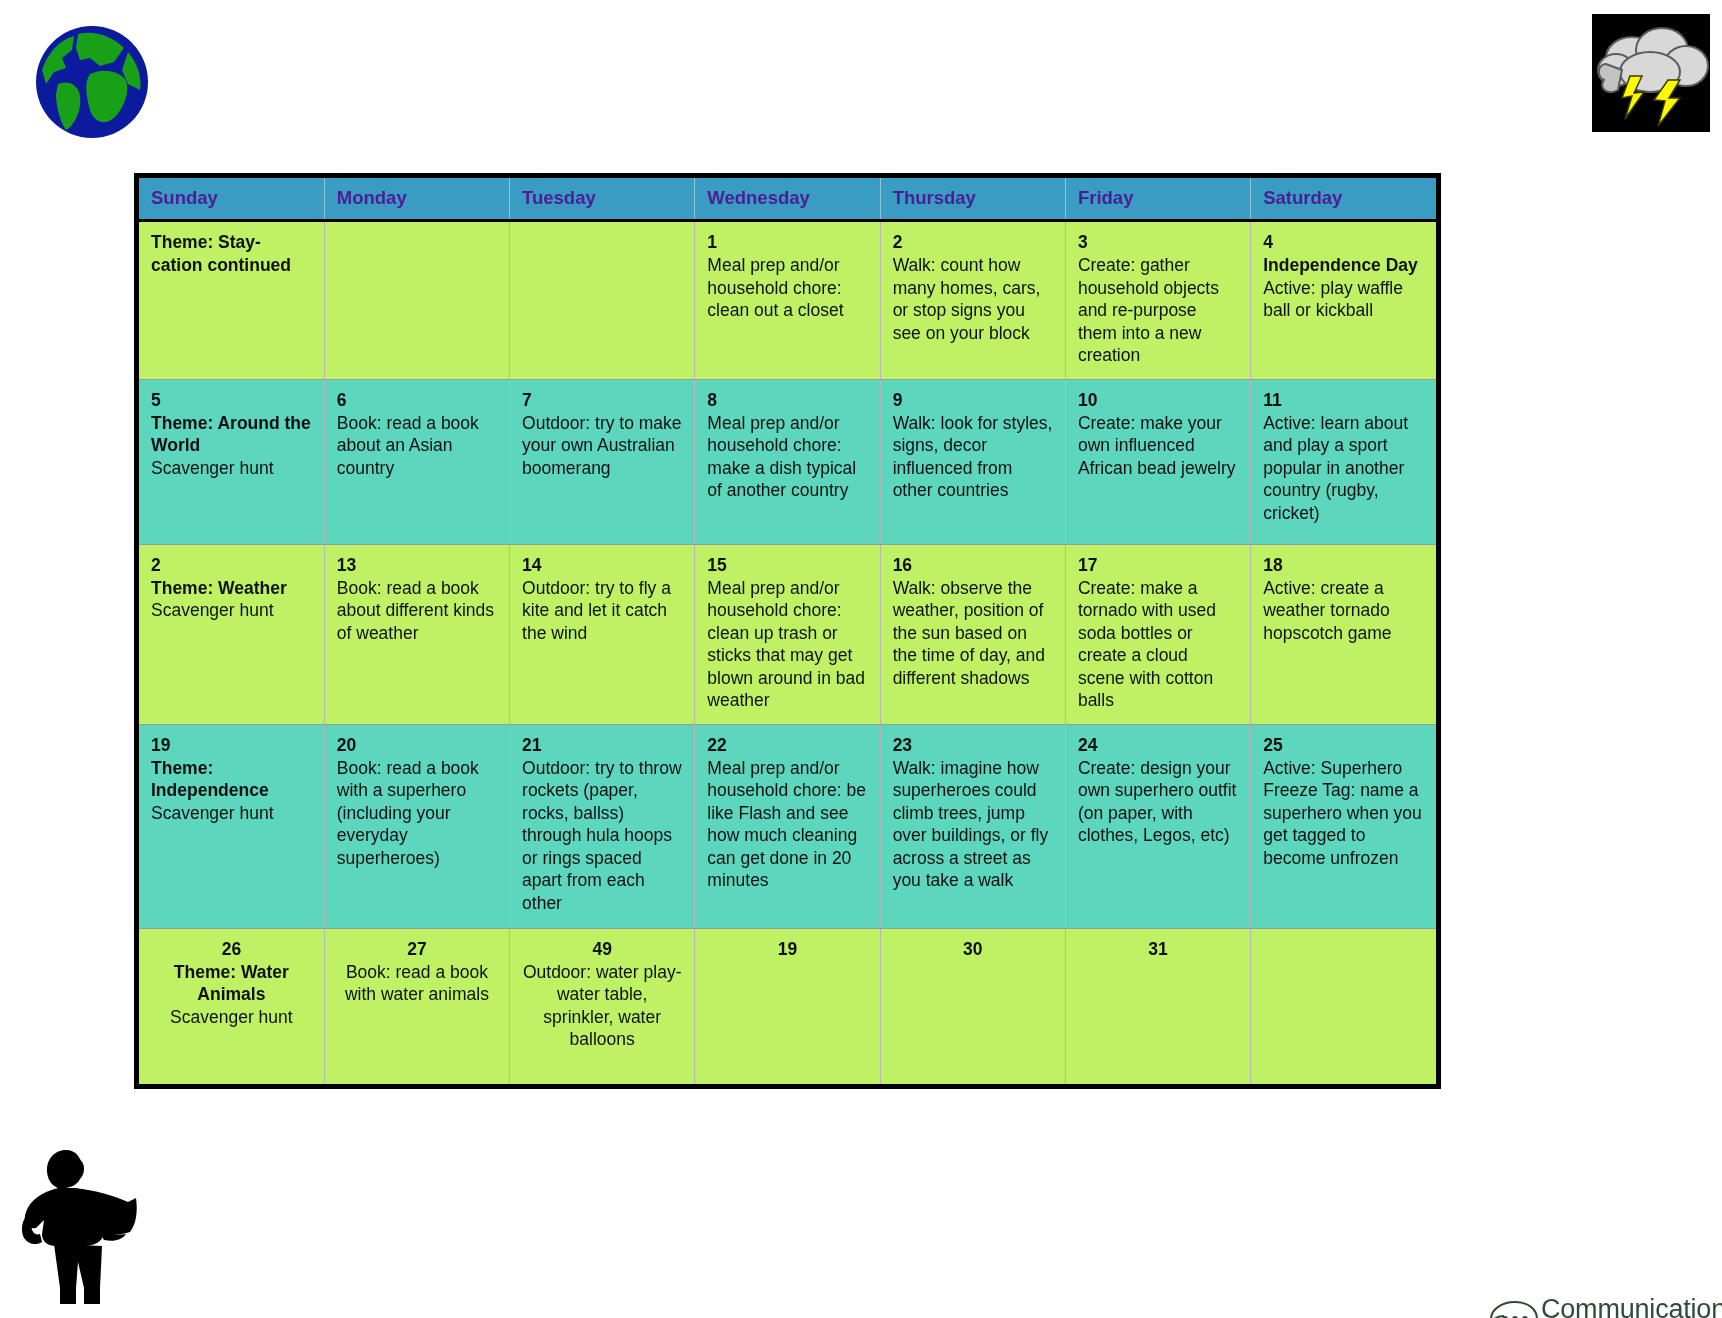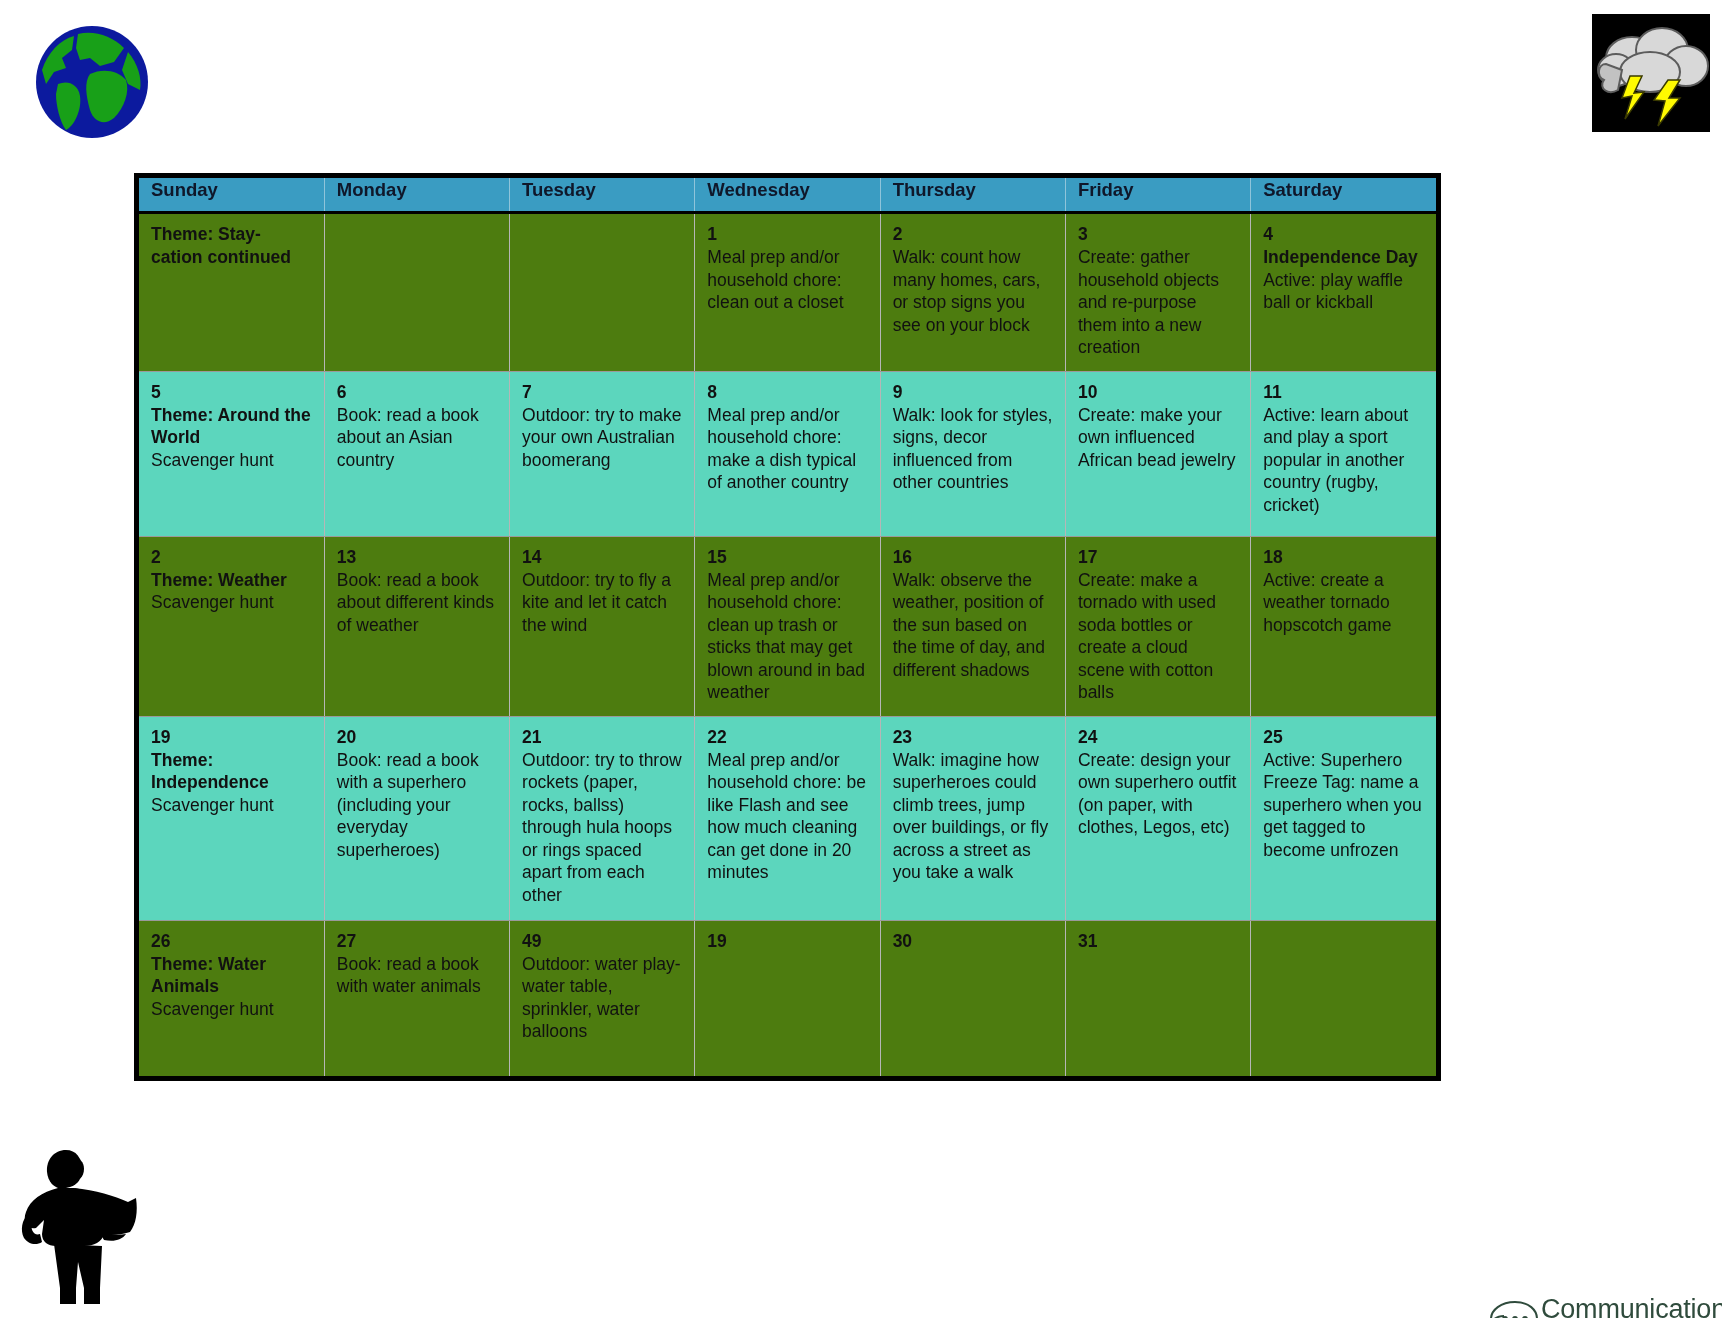--- a/index.html
+++ b/index.html
@@ -54,41 +54,41 @@
     box-sizing: border-box;
     background: #ffffff;
   }
   table.cal {
     border-collapse: collapse;
     width: 100%;
     table-layout: fixed;
   }
   table.cal th {
     background: #3a9cc2;
-    color: #0f172a;
+    color: #4c1d95;
     font-size: 18.5px;
     font-weight: bold;
     text-align: left;
-    padding: 1px 0 10px 12px;
+    padding: 9px 0 10px 12px;
     border-right: 1px solid #8fc4da;
     border-bottom: 3px solid #000000;
     height: 22px;
     vertical-align: middle;
   }
   table.cal th:last-child { border-right: none; }
 
   table.cal td {
     vertical-align: top;
     padding: 9px 12px 12px 12px;
     border-right: 1px solid #b6b6b6;
     border-bottom: 1px solid #9a9a9a;
     font-size: 17.5px;
     line-height: 22.5px;
     color: #111111;
-    background: #4d7c0f;
+    background: #bef264;
   }
   table.cal td:last-child { border-right: none; }
   table.cal tr:last-child td { border-bottom: none; }
   table.cal tr.teal td { background: #5cd6bd; }
 
   td .daynum {
     font-weight: bold;
     font-size: 17.5px;
     line-height: 22px;
     display: block;
@@ -98,21 +98,21 @@
     font-weight: bold;
     display: block;
   }
   td .activity { display: block; }
 
   
   tr.r0 td { height: 134px; }
   tr.r1 td { height: 143px; }
   tr.r2 td { height: 157px; }
   tr.r3 td { height: 182px; }
-  tr.r4 td { height: 134px; }
+  tr.r4 td { height: 134px; text-align: center; }
 
   
   #hero-icon {
     position: absolute;
     left: 18px;
     top: 1138px;
     width: 126px;
     height: 168px;
   }
   #brand-logo {

